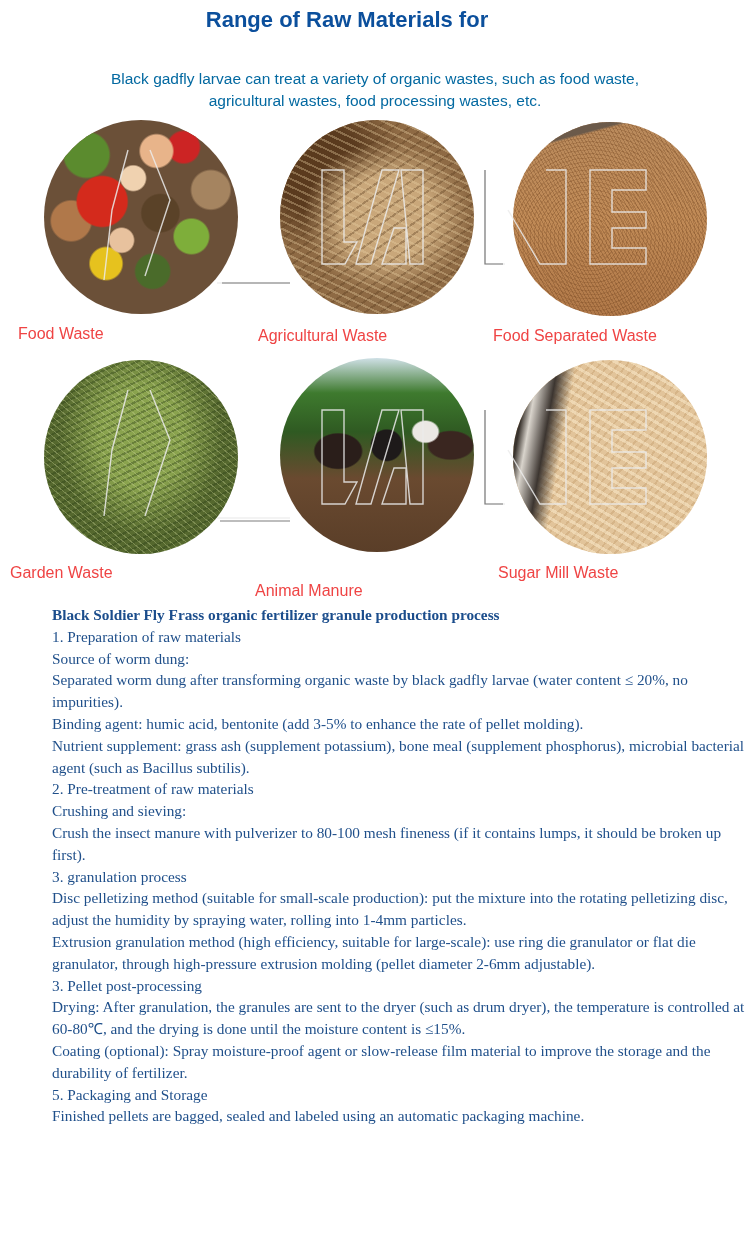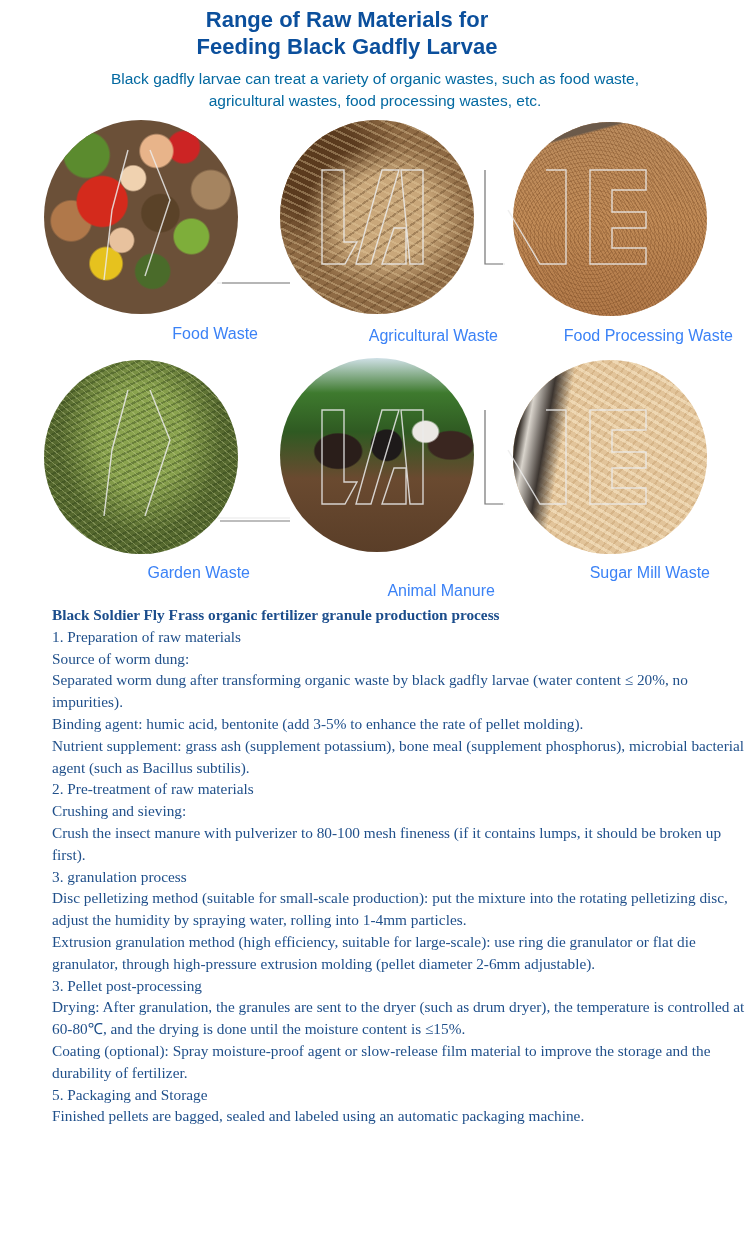--- a/index.html
+++ b/index.html
@@ -19,22 +19,22 @@
     }
 
     .circle {
       position: absolute; width: 194px; height: 194px; border-radius: 50%;
       overflow: hidden;
     }
     .circle .tex {
       position: absolute; inset: 0;
     }
     .label {
-      position: absolute; width: 240px; text-align: right;
-      color: #3b82f6; font-size: 16px; line-height: 20px;
+      position: absolute; width: 240px; text-align: left;
+      color: #ef4444; font-size: 16px; line-height: 20px;
     }
 
     
     .food {
       background:
         radial-gradient(circle at 30% 42%, #d42a1c 0 14%, transparent 15%),
         radial-gradient(circle at 58% 16%, #e8b48a 0 8%, transparent 9%),
         radial-gradient(circle at 46% 30%, #f0d2b0 0 7%, transparent 8%),
         radial-gradient(circle at 40% 62%, #e8c29e 0 7%, transparent 8%),
         radial-gradient(circle at 32% 74%, #e6c21e 0 8%, transparent 9%),
@@ -95,54 +95,53 @@
       font-size: 15.3px; line-height: 21.8px; margin-left: 25px;
     }
     .process .heading { font-weight: bold; color: #1b4d8c; }
     .process p { margin: 0; }
   </style>
 </head>
 <body>
 
 <h1 class="title">
   <span>Range of Raw Materials for</span><br>
-  <span>Feeding Black Gadfly Larvae</span>
 </h1>
 <div class="subtitle">
   <span>Black gadfly larvae can treat a variety of organic wastes, such as food waste,</span><br>
   <span>agricultural wastes, food processing wastes, etc.</span>
 </div>
 
 <div class="circle" style="left:44px; top:120px;">
     <div class="tex food"></div>
   </div>
 <div class="circle" style="left:280px; top:120px;">
     <div class="tex agri"></div>
   </div>
 <div class="circle" style="left:513px; top:122px;">
     <div class="tex foodproc"></div>
   </div>
 
 <div class="label" style="left:18px; top:324px;">Food Waste</div>
 <div class="label" style="left:258px; top:326px;">Agricultural Waste</div>
-<div class="label" style="left:493px; top:326px;">Food Processing Waste</div>
+<div class="label" style="left:493px; top:326px;">Food Separated Waste</div>
 
 <div class="circle" style="left:44px; top:360px;">
     <div class="tex garden"></div>
   </div>
 <div class="circle" style="left:280px; top:358px;">
     <div class="tex manure"></div>
   </div>
 <div class="circle" style="left:513px; top:360px;">
     <div class="tex sugar"></div>
   </div>
 
 <div class="label" style="left:10px; top:563px;">Garden Waste</div>
 <div class="label" style="left:255px; top:581px;">Animal Manure</div>
-<div class="label" style="left:470px; top:563px;">Sugar Mill Waste</div>
+<div class="label" style="left:498px; top:563px;">Sugar Mill Waste</div>
 
 <svg class="watermark" viewBox="0 0 750 600">
   <g fill="none" stroke="rgba(235,235,235,0.85)" stroke-width="1.4">
 
     <path d="M322 170 L344 170 L344 242 L357 242 L345 264 L322 264 Z"></path>
     <path d="M382 170 L399 170 L371 264 L356 264 Z M394 228 L382 264 L406 264 L406 228 Z M401 170 L423 170 L423 264 L410 264 Z"></path>
     <path d="M485 170 L485 264 L505 264"></path>
     <path d="M508 210 L540 264 L566 264 L566 170 L546 170"></path>
     <path d="M590 170 L646 170 L646 190 L612 190 L612 212 L646 212 L646 228 L612 228 L612 248 L646 248 L646 264 L590 264 Z"></path>
     <path d="M217 283 L290 283"></path>

